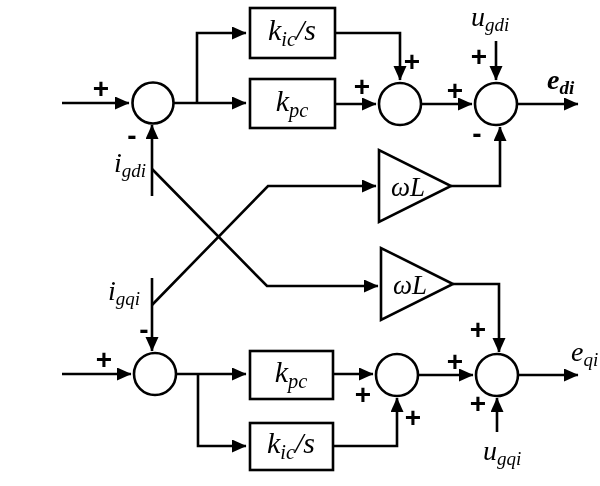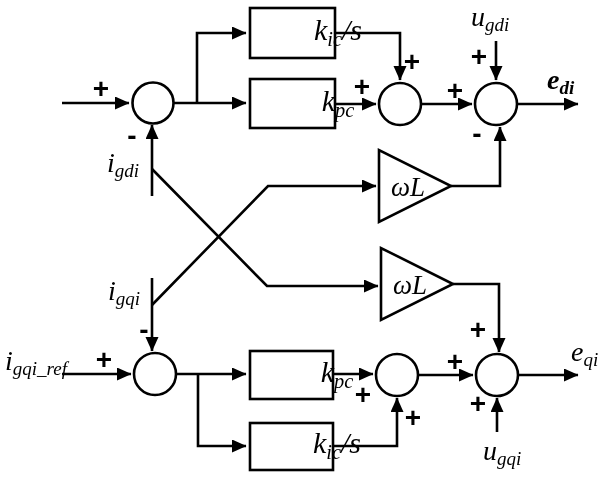--- a/index.html
+++ b/index.html
@@ -19,21 +19,21 @@
     font-size: 28px;
     line-height: 1;
     white-space: nowrap;
     font-family: "Liberation Serif", serif;
   }
   .lbl .sub {
     font-size: 0.68em;
     vertical-align: -0.28em;
     font-style: italic;
   }
-  .lbl.block { font-size: 30px; transform: translate(-50%, -55%); margin-left: 46px; }
+  .lbl.block { font-size: 30px; transform: translate(-50%, -55%); }
   .lbl.gain  { font-size: 27px; transform: translate(-50%, -52%); }
   .sign {
     position: absolute;
     color: #000;
     font-family: "Liberation Sans", sans-serif;
     font-weight: bold;
     font-size: 28px;
     line-height: 1;
     transform: translate(-50%, -50%);
   }
@@ -109,24 +109,21 @@
       <rect x="250" y="8" width="85" height="50"></rect>
       <rect x="250" y="79" width="85" height="49"></rect>
       <rect x="250" y="351" width="83" height="48"></rect>
       <rect x="250" y="423" width="83" height="47"></rect>
 
       <polygon points="379,150 379,222 451,186"></polygon>
       <polygon points="381,248 381,320 453,284"></polygon>
     </g>
   </svg>
 
-  <div class="lbl" style="left:5px; top:347px;">
-    <span>i</span><span class="sub">gqi_ref</span>
-  </div>
-  <div class="lbl" style="left:107px; top:149px;">
+  <div class="lbl" style="left:114px; top:149px;">
     <span>i</span><span class="sub">gdi</span>
   </div>
   <div class="lbl" style="left:108px; top:277px;">
     <span>i</span><span class="sub">gqi</span>
   </div>
   <div class="lbl" style="left:483px; top:437px;">
     <span>u</span><span class="sub">gqi</span>
   </div>
   <div class="lbl" style="left:471px; top:3px;">
     <span>u</span><span class="sub">gdi</span>

